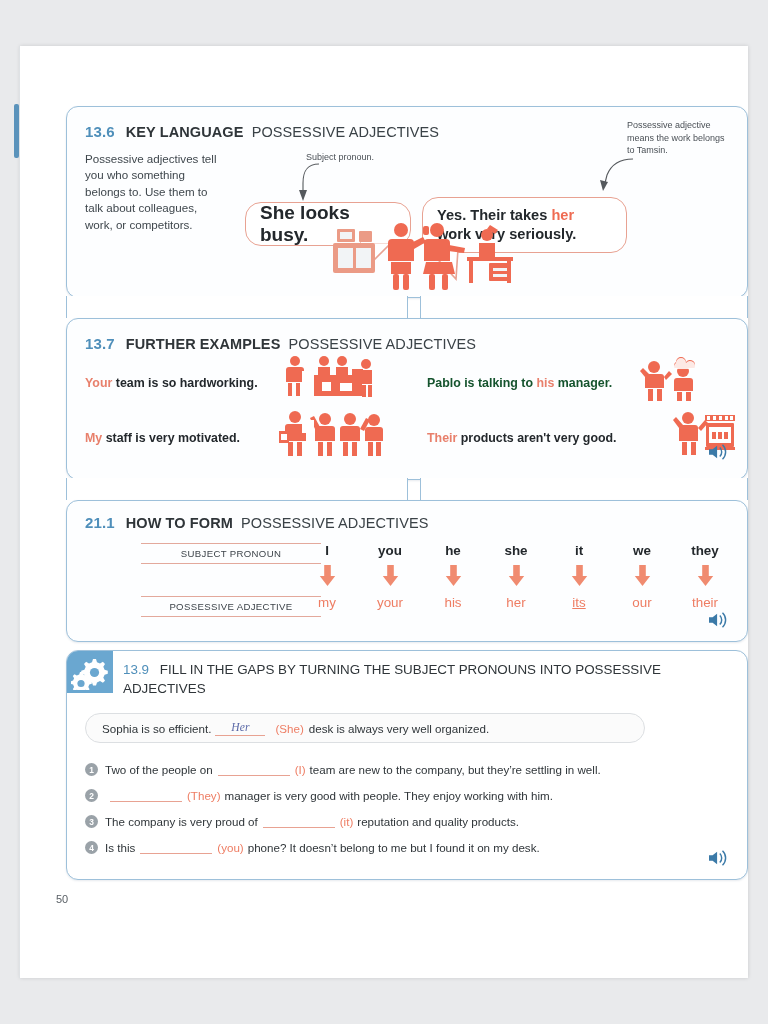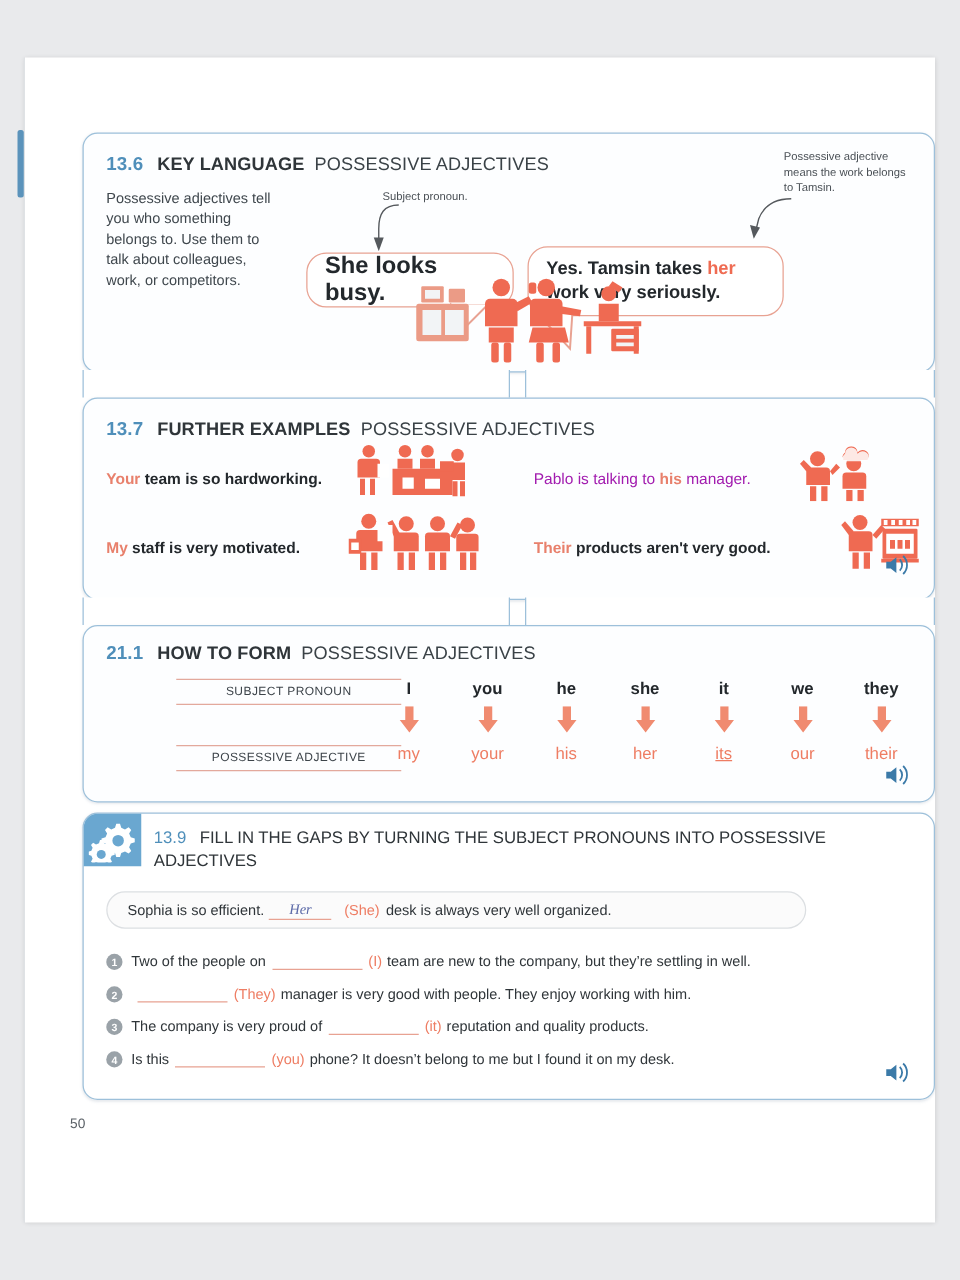--- a/index.html
+++ b/index.html
@@ -68,21 +68,21 @@
     padding:0 14px;
     box-sizing:border-box;
   }
   .bubble .hl{color:#ef6b52;}
 
   
   .ex-line{
     position:absolute;font-size:12.4px;color:#23282c;font-weight:bold;white-space:nowrap;
   }
   .ex-line .hl{color:#e8806c;}
-  .ex-line .pl{font-weight:normal;color:#a21caf;}
+  .ex-line .pl{font-weight:bold;color:#14532d;}
 
   
   .tbl-label{
     position:absolute;left:74px;width:180px;
     text-align:center;font-size:9.6px;letter-spacing:.35px;
     color:#3d444a;padding:4px 0;
     border-top:1px solid #e3a99c;border-bottom:1px solid #e3a99c;
   }
   .pron{
     position:absolute;text-align:center;font-size:13.4px;font-weight:bold;color:#23282c;
@@ -161,21 +161,21 @@
 
     <div class="bubble" style="left:178px;top:95px;width:166px;height:44px;font-size:19px;">
       <span>She looks busy.</span>
     </div>
     <svg style="position:absolute;left:290px;top:134px;" width="40" height="34">
       <path d="M4 2 L34 2 L6 30 Z" fill="#ffffff" stroke="#e8a292" stroke-width="1.6"></path>
       <path d="M4 1 L34 1" stroke="#ffffff" stroke-width="3"></path>
     </svg>
 
     <div class="bubble" style="left:355px;top:90px;width:205px;height:56px;font-size:14.6px;line-height:19px;display:block;padding-top:8px;">
-      <span>Yes. Tamsin takes </span><span class="hl">her</span><br>
+      <span>Yes. Their takes </span><span class="hl">her</span><br>
       <span>work very seriously.</span>
     </div>
     <svg style="position:absolute;left:355px;top:140px;" width="40" height="36">
       <path d="M36 2 L6 2 L34 32 Z" fill="#ffffff" stroke="#e8a292" stroke-width="1.6"></path>
       <path d="M36 1 L6 1" stroke="#ffffff" stroke-width="3"></path>
     </svg>
 
     <svg style="position:absolute;left:260px;top:114px;" width="190" height="72">
       <g fill="#eb9b86">
         <rect x="6" y="22" width="42" height="30" rx="2"></rect>

